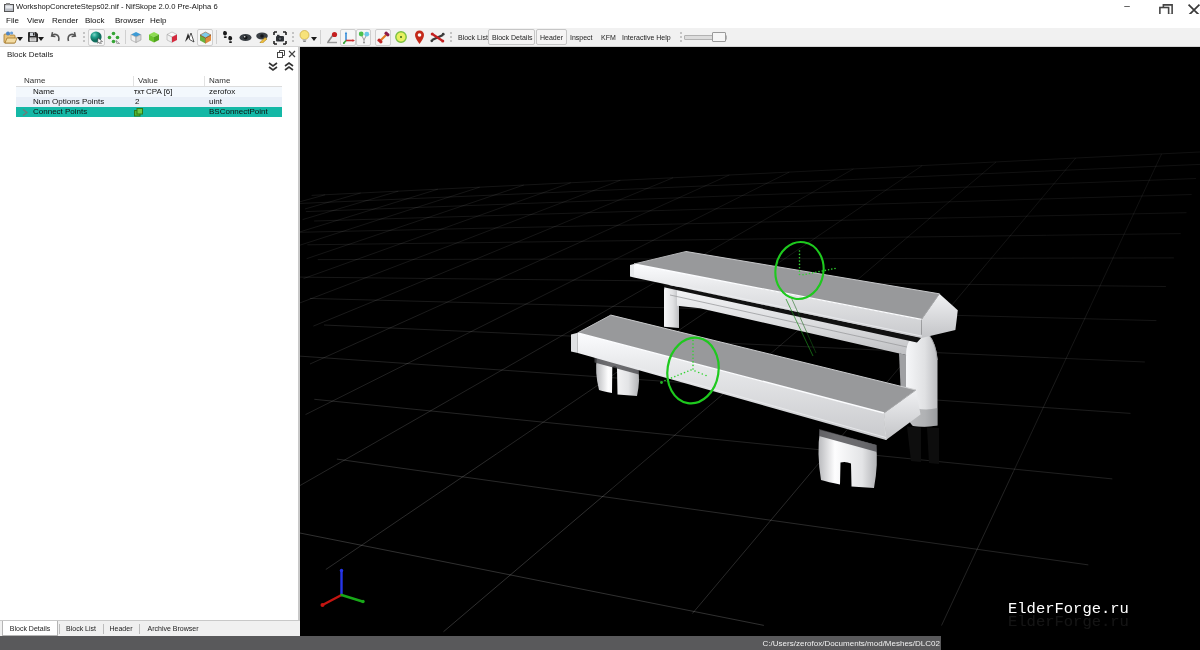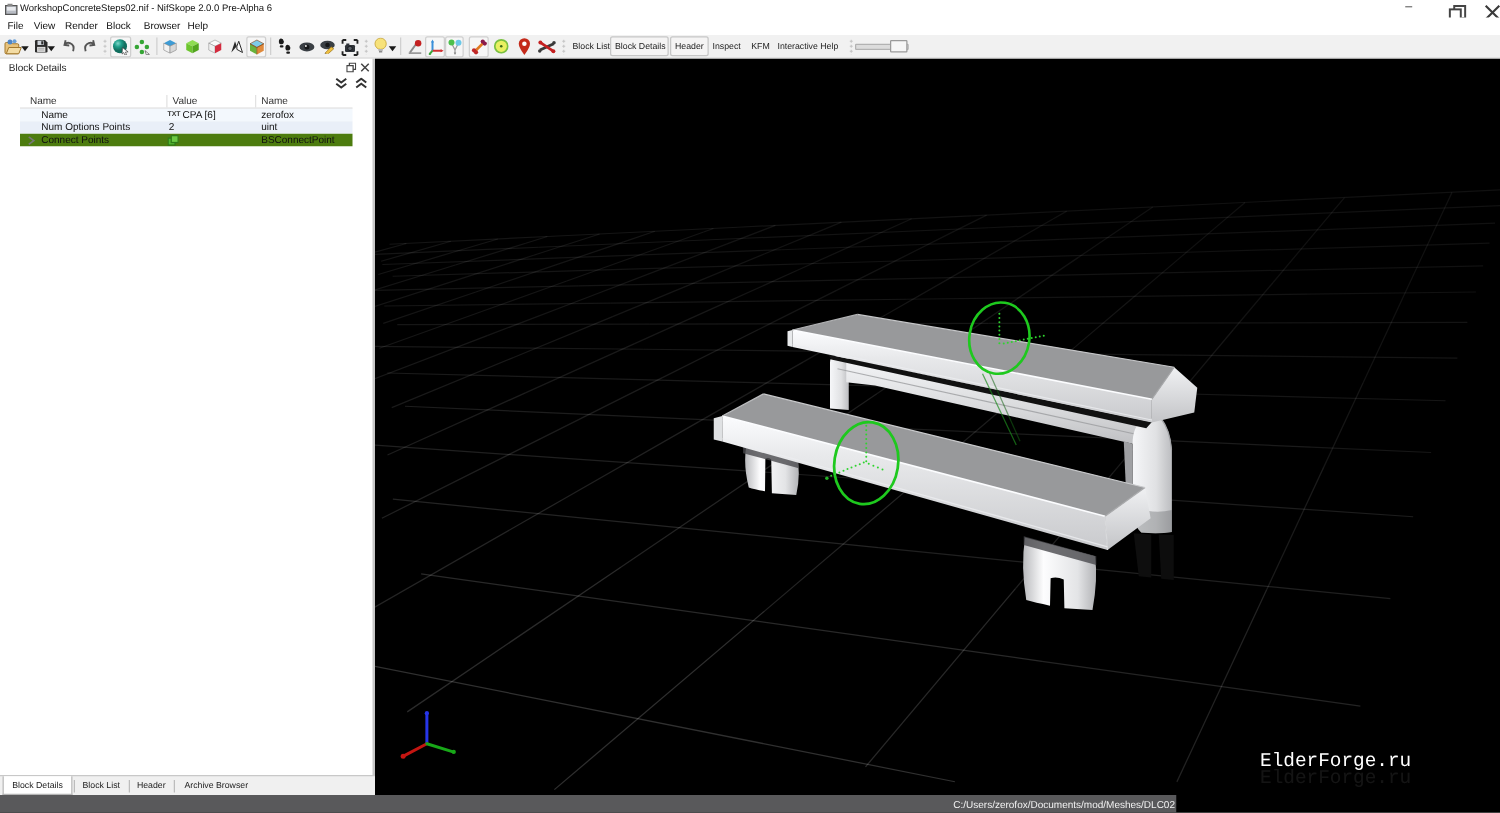--- a/index.html
+++ b/index.html
@@ -237,21 +237,21 @@
         <span style="position:absolute;left:17px;top:0px">Name</span>
         <span style="position:absolute;left:118px;top:2px;font-size:5.5px;font-weight:bold;color:#333;letter-spacing:0">TXT</span>
         <span style="position:absolute;left:130px;top:0px">CPA [6]</span>
         <span style="position:absolute;left:193px;top:0px">zerofox</span>
       </div>
       <div style="position:relative;height:10px;background:#e9eff8;font-size:8px;color:#111;">
         <span style="position:absolute;left:17px;top:0px">Num Options Points</span>
         <span style="position:absolute;left:119px;top:0px">2</span>
         <span style="position:absolute;left:193px;top:0px">uint</span>
       </div>
-      <div style="position:relative;height:10px;background:#4d7c0f;font-size:8px;color:#111;">
+      <div style="position:relative;height:10px;background:#14b8a6;font-size:8px;color:#111;">
         <svg style="position:absolute;left:6px;top:2px" width="6" height="7" viewBox="0 0 6 7">
             <path d="M1 0.5 L5 3.5 L1 6.5" fill="none" stroke="#777" stroke-width="1.3"></path>
           </svg>
         <span style="position:absolute;left:17px;top:0px">Connect Points</span>
         <svg style="position:absolute;left:118px;top:1px" width="9" height="9" viewBox="0 0 9 9">
             <rect x="0.5" y="2.5" width="5.5" height="5.5" fill="#52b52e" stroke="#2e7a18"></rect>
             <rect x="3" y="0.5" width="5.5" height="5.5" fill="#6cc944" stroke="#2e7a18"></rect>
           </svg>
         <span style="position:absolute;left:193px;top:0px">BSConnectPoint</span>
       </div>

